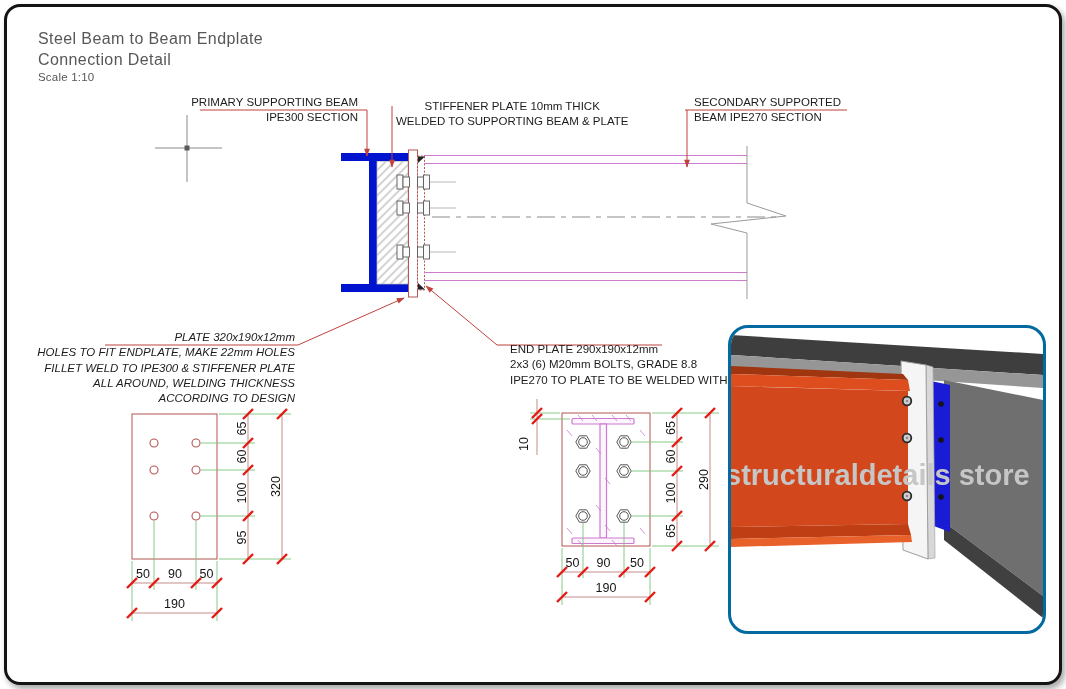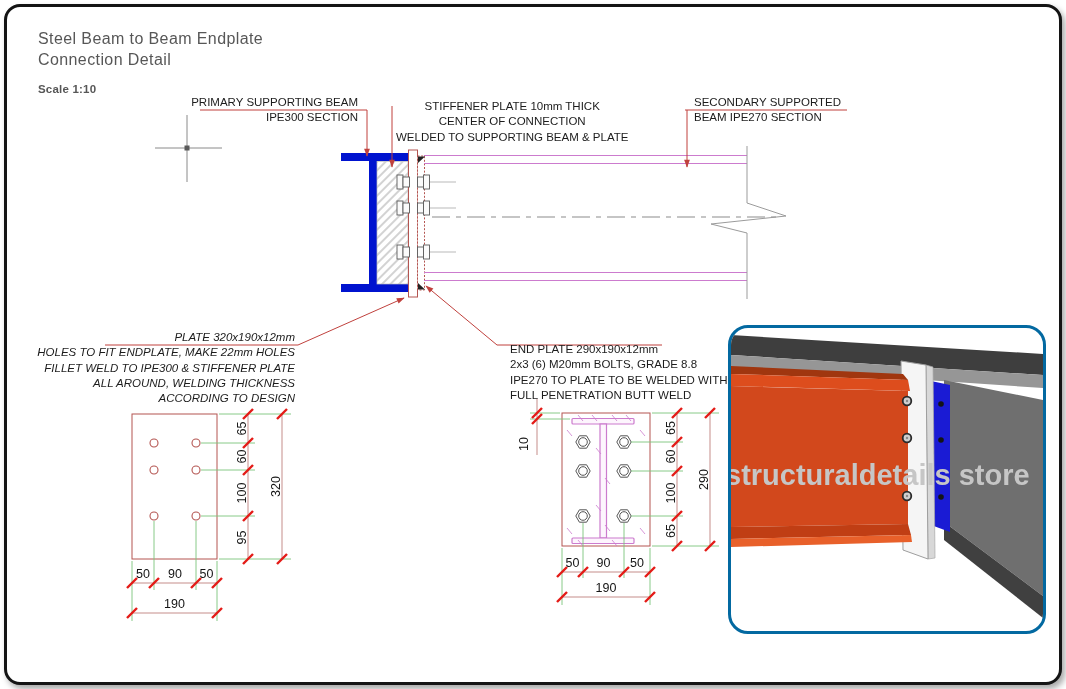--- a/index.html
+++ b/index.html
@@ -1,20 +1,20 @@
 <!DOCTYPE html>
 <html><head>
 <meta charset="utf-8">
 <style>
   html,body{margin:0;padding:0;background:#ffffff;}
   body{width:1066px;height:689px;position:relative;font-family:"Liberation Sans",sans-serif;-webkit-font-smoothing:antialiased;}
   .page-frame{position:absolute;left:4px;top:4px;width:1052px;height:675px;border:3px solid #141414;border-radius:16px;background:#ffffff;box-shadow:3px 4px 6px rgba(0,0,0,0.35);}
   .title-block{position:absolute;left:38px;top:28px;color:#575757;z-index:3;}
   .title-line{font-size:16px;font-weight:400;letter-spacing:.4px;line-height:21px;}
-  .scale-line{font-size:11.5px;font-weight:700;margin-top:13px;letter-spacing:.2px;}
+  .scale-line{font-size:11.5px;font-weight:400;margin-top:1px;letter-spacing:.2px;}
   .cad-note{position:absolute;font-size:11.5px;line-height:15.3px;color:#1c1c1c;white-space:nowrap;z-index:2;}
   .ra{text-align:right;}
   svg.overlay{position:absolute;left:0;top:0;width:1066px;height:689px;z-index:1;}
   svg text.dim{font-family:"Liberation Sans",sans-serif;font-size:12.5px;fill:#141414;}
   .render-box{position:absolute;left:728px;top:325px;width:312px;height:303px;border:3px solid #0369a1;border-radius:20px;overflow:hidden;background:#ffffff;z-index:4;}
   .render-box svg{display:block;}
   .wm{font-family:"Liberation Sans",sans-serif;font-size:29px;font-weight:600;fill:#c6c6c6;}
 </style>
 </head>
 <body>
@@ -27,42 +27,40 @@
   <div class="scale-line">Scale 1:10</div>
 </div>
 
 <div class="cad-note ra" style="right:708px;top:95px;">
   <div>PRIMARY SUPPORTING BEAM</div>
   <div>IPE300 SECTION</div>
 </div>
 
 <div class="cad-note" style="left:396px;top:99px;text-align:center;">
   <div>STIFFENER PLATE 10mm THICK</div>
-  <div>CENTER OF CONNECTION</div>
   <div>WELDED TO SUPPORTING BEAM &amp; PLATE</div>
 </div>
 
 <div class="cad-note" style="left:694px;top:95px;">
   <div>SECONDARY SUPPORTED</div>
   <div>BEAM IPE270 SECTION</div>
 </div>
 
 <div class="cad-note ra" style="right:771px;top:330px;font-style:italic;">
   <div>PLATE 320x190x12mm</div>
   <div>HOLES TO FIT ENDPLATE, MAKE 22mm HOLES</div>
   <div>FILLET WELD TO IPE300 &amp; STIFFENER PLATE</div>
   <div>ALL AROUND, WELDING THICKNESS</div>
   <div>ACCORDING TO DESIGN</div>
 </div>
 
 <div class="cad-note" style="left:510px;top:330px;margin-top:12px;">
   <div>END PLATE 290x190x12mm</div>
   <div>2x3 (6) M20mm BOLTS, GRADE 8.8</div>
   <div>IPE270 TO PLATE TO BE WELDED WITH</div>
-  <div>FULL PENETRATION BUTT WELD</div>
 </div>
 
 <svg class="overlay" viewBox="0 0 1066 689">
   <defs>
     <pattern id="hatch" width="6" height="6" patternUnits="userSpaceOnUse" patternTransform="rotate(45)">
       <line x1="3" y1="0" x2="3" y2="6" stroke="#8f8f8f" stroke-width="0.8"></line>
     </pattern>
     <marker id="arr" viewBox="0 0 10 10" refX="9" refY="5" markerWidth="10" markerHeight="8" orient="auto-start-reverse">
       <path d="M0,1.4 L10,5 L0,8.6 z" fill="#c0413d"></path>
     </marker>

